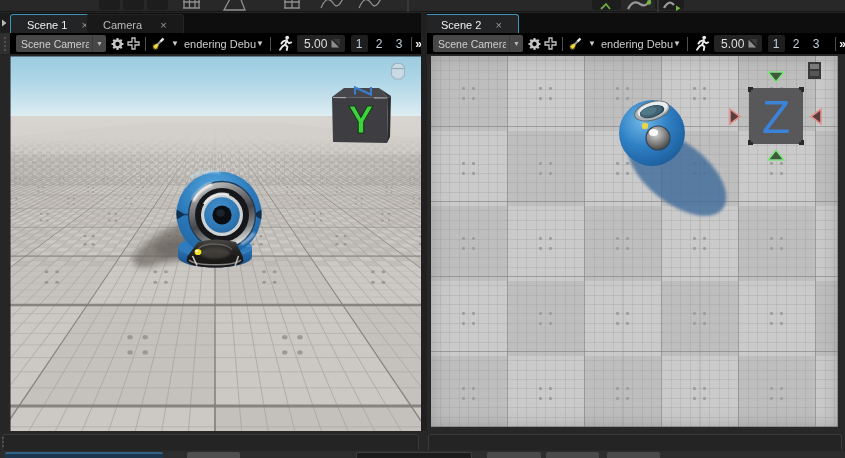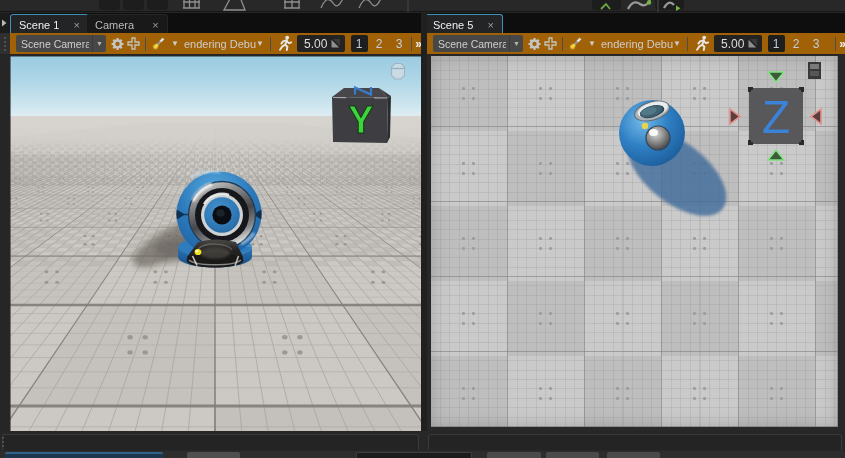--- a/index.html
+++ b/index.html
@@ -5,26 +5,26 @@
  font-family:"Liberation Sans",sans-serif;-webkit-font-smoothing:antialiased}
 .abs{position:absolute}
 
 #topstrip{position:absolute;left:0;top:0;width:845px;height:12px;background:#282828;border-bottom:1px solid #161616}
 .tbtn{position:absolute;top:-12px;height:22px;border-radius:3px;background:#1d1d1d}
 
 #tabrowL{position:absolute;left:10px;top:13px;width:411px;height:20px;background:#0e0e0e}
 #tabrowR{position:absolute;left:427px;top:13px;width:418px;height:20px;background:#0e0e0e}
 #leftedge{position:absolute;left:0;top:13px;width:10px;height:20px;background:#1c1c1c}
 .tab{position:absolute;top:1px;height:21px;font-size:11px;color:#e8e8e8;
- display:flex;align-items:center;padding:0 8px;border-radius:3px 3px 0 0}
+ display:flex;align-items:center;padding:0 16px;border-radius:3px 3px 0 0}
 .tab.active{background:#222425;border:1px solid #3d93b8;border-bottom:none;color:#f0f0f0}
 .tab.inactive{background:#191919;border:1px solid #252525;border-bottom:none;color:#b9b9b9}
 .tab .x{margin-left:14px;color:#9a9a9a;font-size:11px}
 
-.toolbar{position:absolute;top:33px;height:22px;background:#a16207;display:flex;align-items:center;font-size:11px;color:#c9c9c9;border-bottom:1px solid #232323;white-space:nowrap;overflow:hidden}
+.toolbar{position:absolute;top:33px;height:22px;background:#000000;display:flex;align-items:center;font-size:11px;color:#c9c9c9;border-bottom:1px solid #232323;white-space:nowrap;overflow:hidden}
 #toolL{left:10px;width:411px}
 #toolR{left:427px;width:418px}
 #gripL{position:absolute;left:0;top:33px;width:10px;height:22px;background:#2f2f2f;border-bottom:1px solid #232323}
 .combo{height:17px;background:#474747;border-radius:2px;color:#cfcfcf;display:flex;align-items:center;padding-left:5px;margin-left:6px;position:relative;font-size:10.5px}
 .combo .caret{width:14px;height:100%;display:flex;align-items:center;justify-content:center;border-left:1px solid #3a3a3a;margin-left:3px;color:#b5b5b5;font-size:7px;flex:none}
 .sep{width:1px;height:14px;background:#4e4e4e;margin:0 5px;flex:none}
 .ico{display:flex;align-items:center;justify-content:center}
 .num123{display:flex;align-items:center;font-size:12px;color:#c3cedb}
 .num123 .b{width:17px;height:17px;display:flex;align-items:center;justify-content:center;border-radius:2px;margin:0 1.5px}
 .num123 .b.on{background:#1e1e1e}
@@ -91,21 +91,21 @@
       <span>Scene 1</span>
       <span class="x">×</span>
     </div>
   <div class="tab inactive" style="left:76px">
       <span>Camera</span>
       <span class="x" style="margin-left:18px">×</span>
     </div>
 </div>
 <div id="tabrowR">
   <div class="tab active" style="left:-3px">
-      <span>Scene 5</span>
+      <span>Scene 2</span>
       <span class="x">×</span>
     </div>
 </div>
 <div id="gripL"><svg width="10" height="22">
       <g fill="#5a5a5a">
         <circle cx="5" cy="5" r="1.1"></circle>
         <circle cx="5" cy="9" r="1.1"></circle>
         <circle cx="5" cy="13" r="1.1"></circle>
         <circle cx="5" cy="17" r="1.1"></circle>
       </g>

